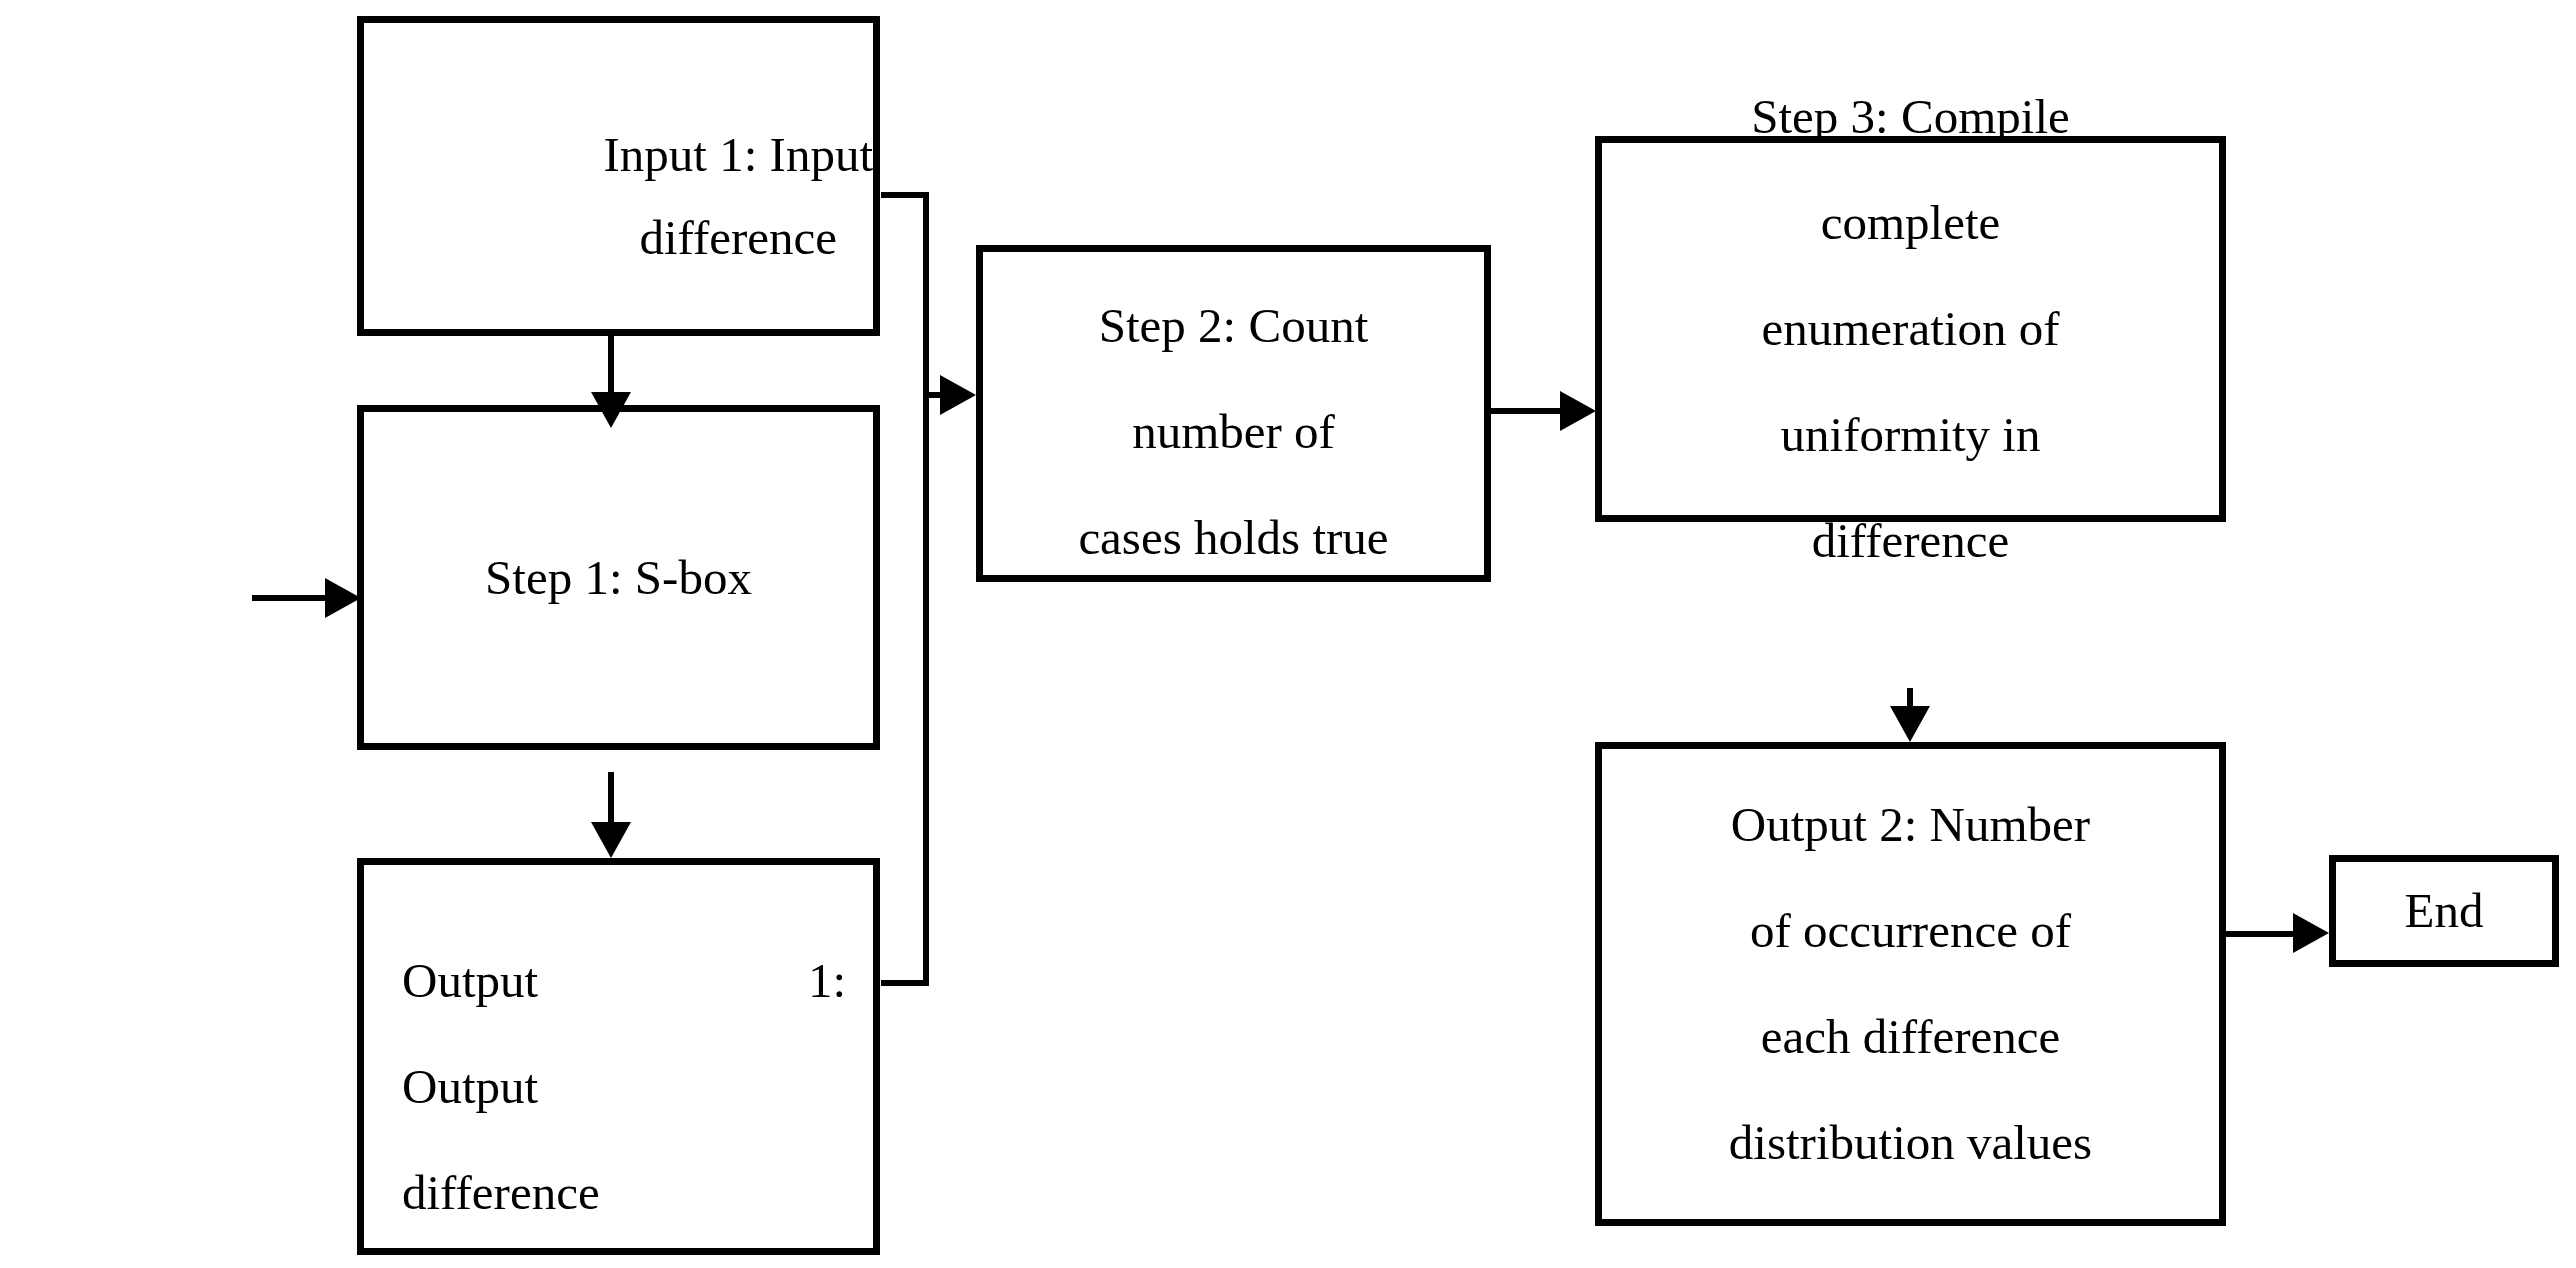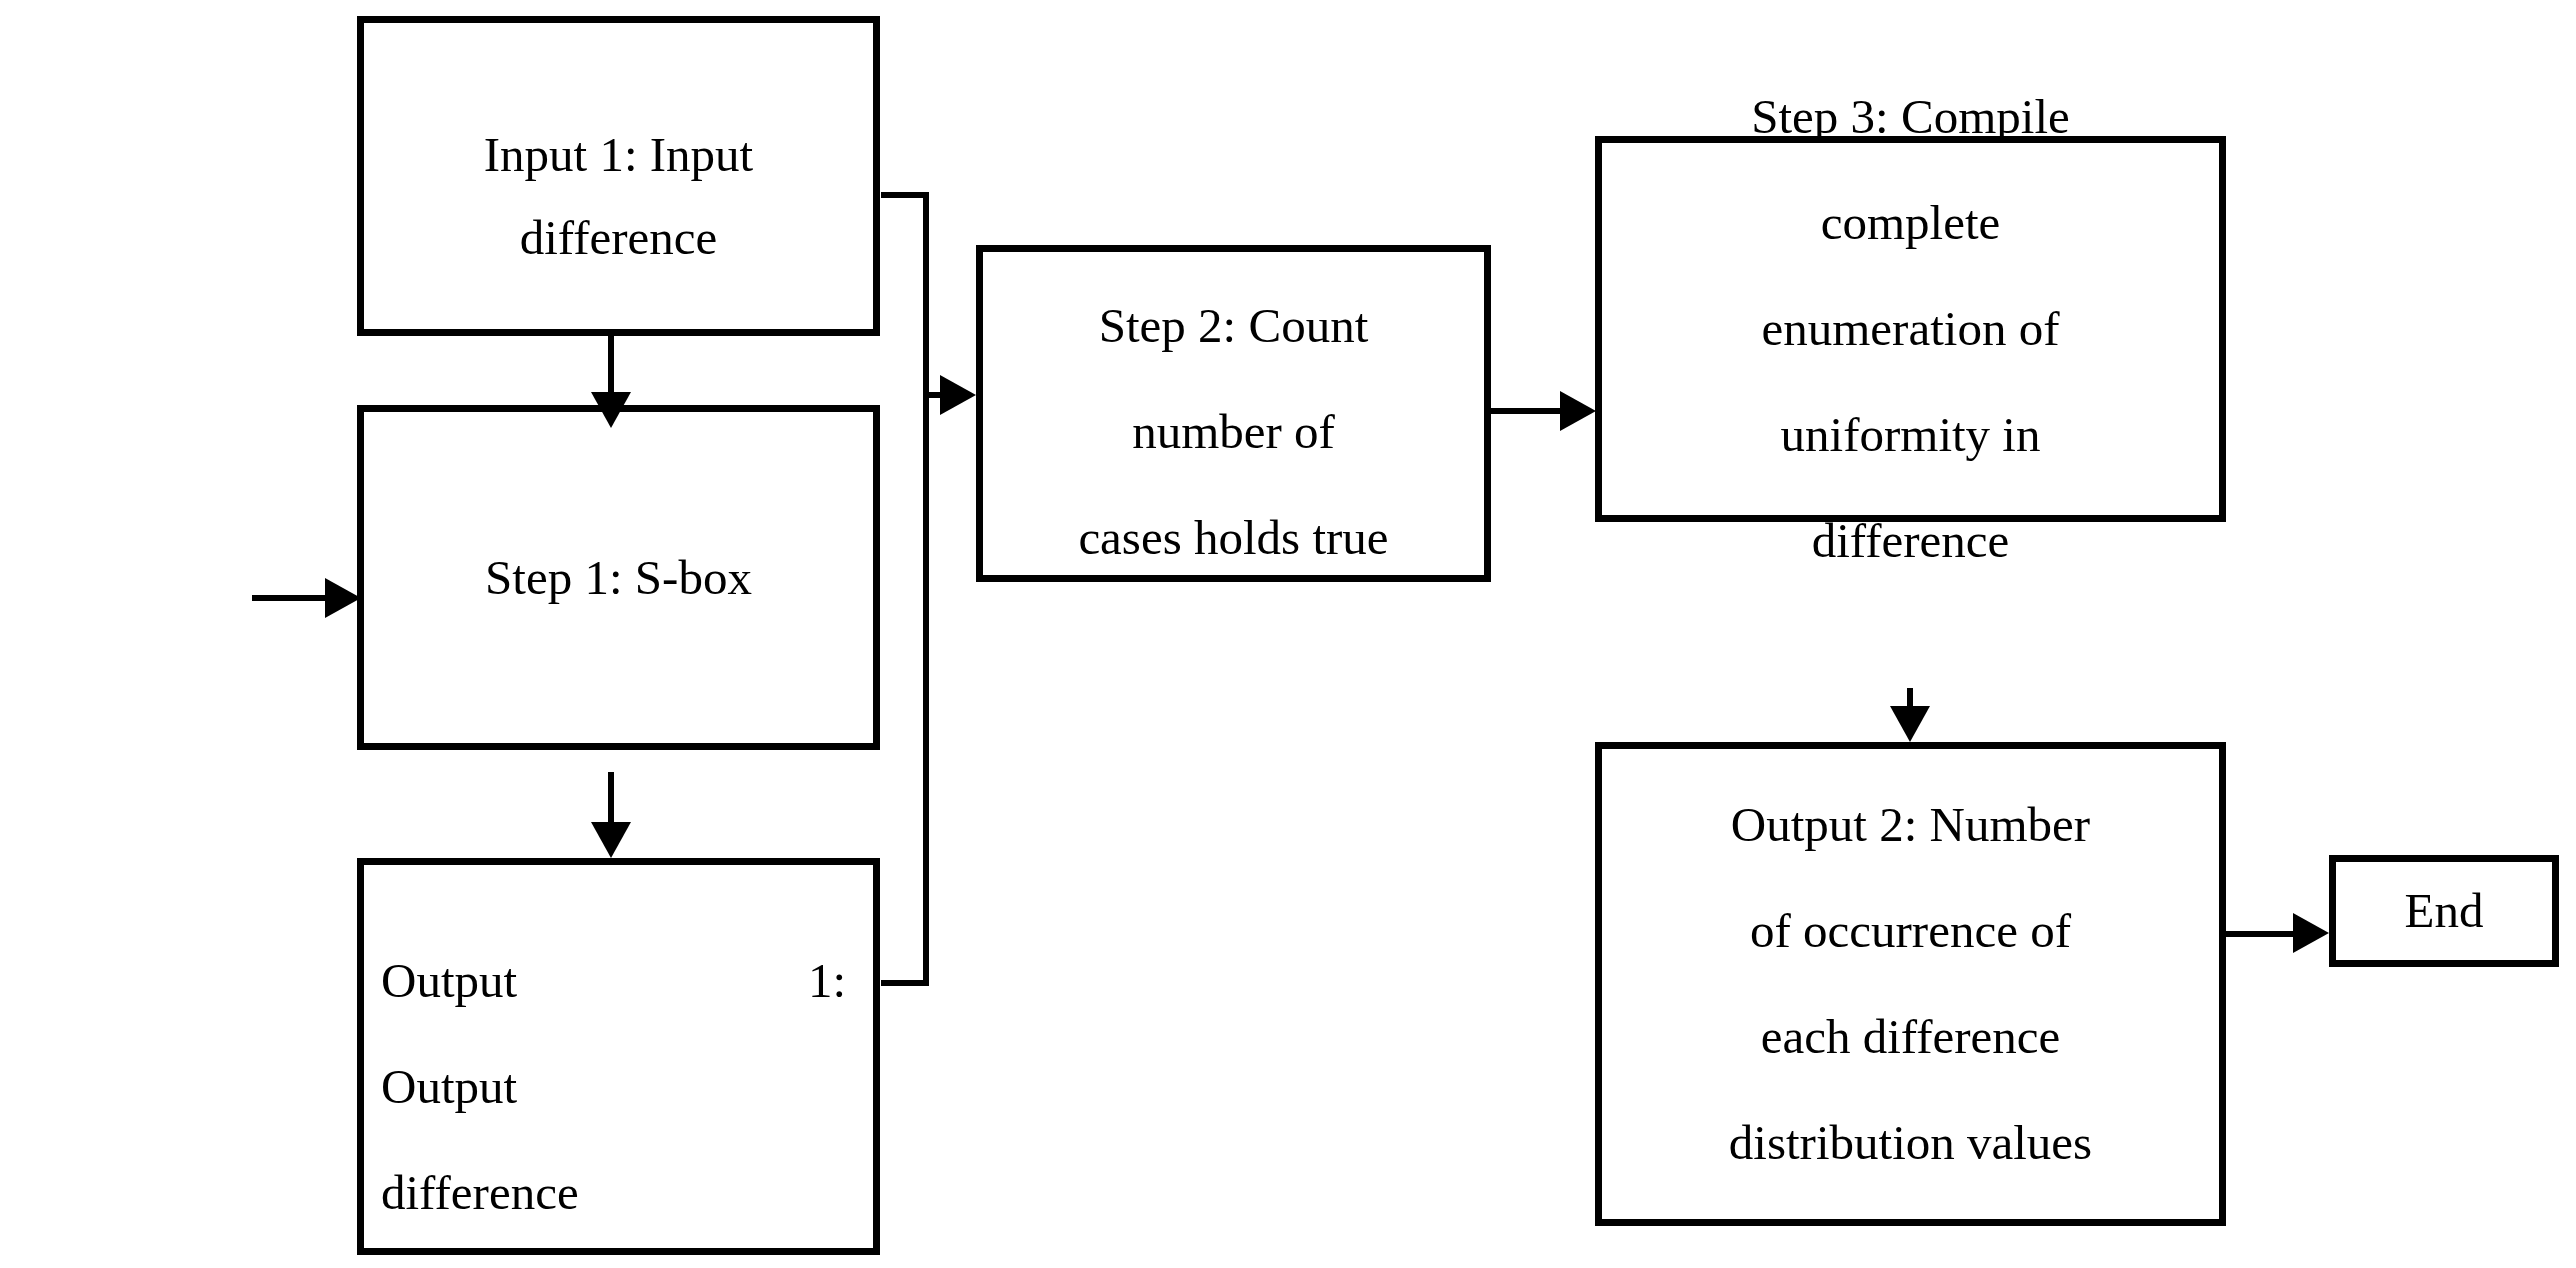--- a/index.html
+++ b/index.html
@@ -33,21 +33,21 @@
     font-size: 49px;
     line-height: 106px;
   }
   .lines { white-space: pre-line; }
   #node-input1 .lines { line-height: 83px; margin-top: 40px; }
   #node-step2 .lines { margin-top: 36px; }
   #node-output1 { justify-content: flex-start; }
   .output1-content {
     width: 100%;
     box-sizing: border-box;
-    padding: 0 27px 0 17px;
+    padding: 0 27px 0 38px;
     text-align: left;
     margin-top: 60px;
   }
   .o1-line1 {
     display: flex;
     justify-content: space-between;
   }
   .hline, .vline {
     position: absolute;
     background: var(--stroke);
@@ -66,21 +66,21 @@
     border-right: 20px solid transparent;
     border-top: 36px solid var(--stroke);
   }
 </style>
 </head>
 <body>
 
 <div class="canvas">
 
 
-  <div class="box" id="node-input1" style="left:357px; top:15.7px; width:523px; height:320px;">
+  <div class="box" id="node-input1" style="left:357px; top:15.7px; width:523px; height:320px;justify-content:flex-end;">
     <span class="lines">Input 1: Input
 difference</span>
   </div>
 
   <div class="box" id="node-step1" style="left:357px; top:405px; width:523px; height:345px;">
     <span class="lines">Step 1: S-box</span>
   </div>
 
   <div class="box" id="node-output1" style="left:357px; top:858px; width:523px; height:397px;">
     <div class="output1-content">

